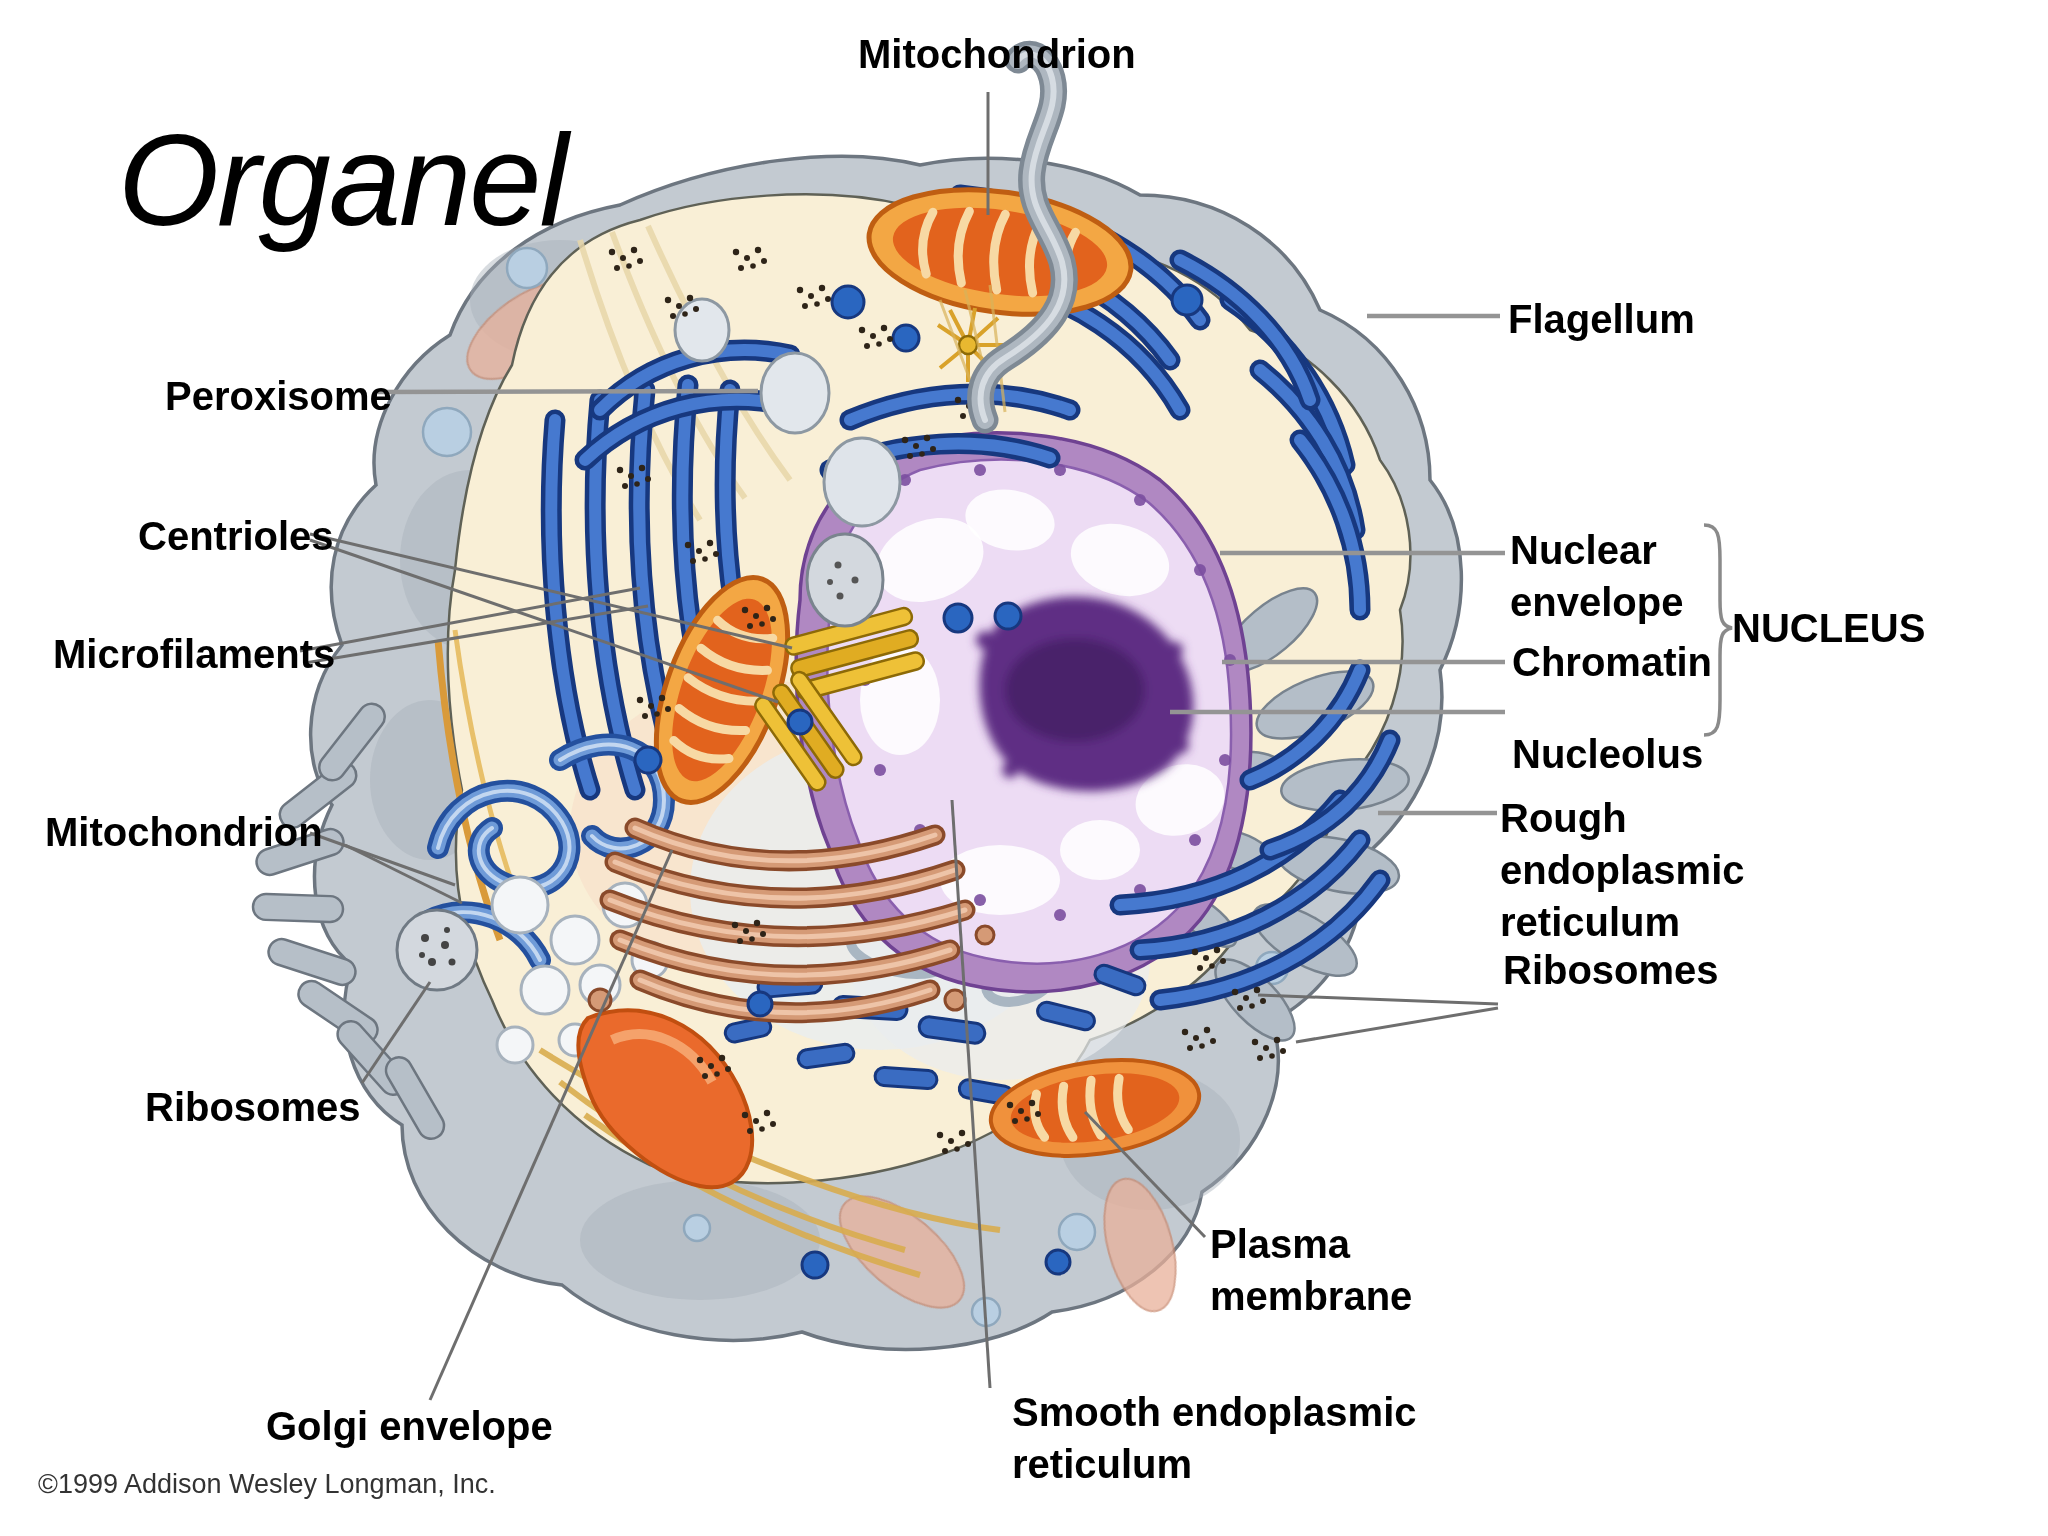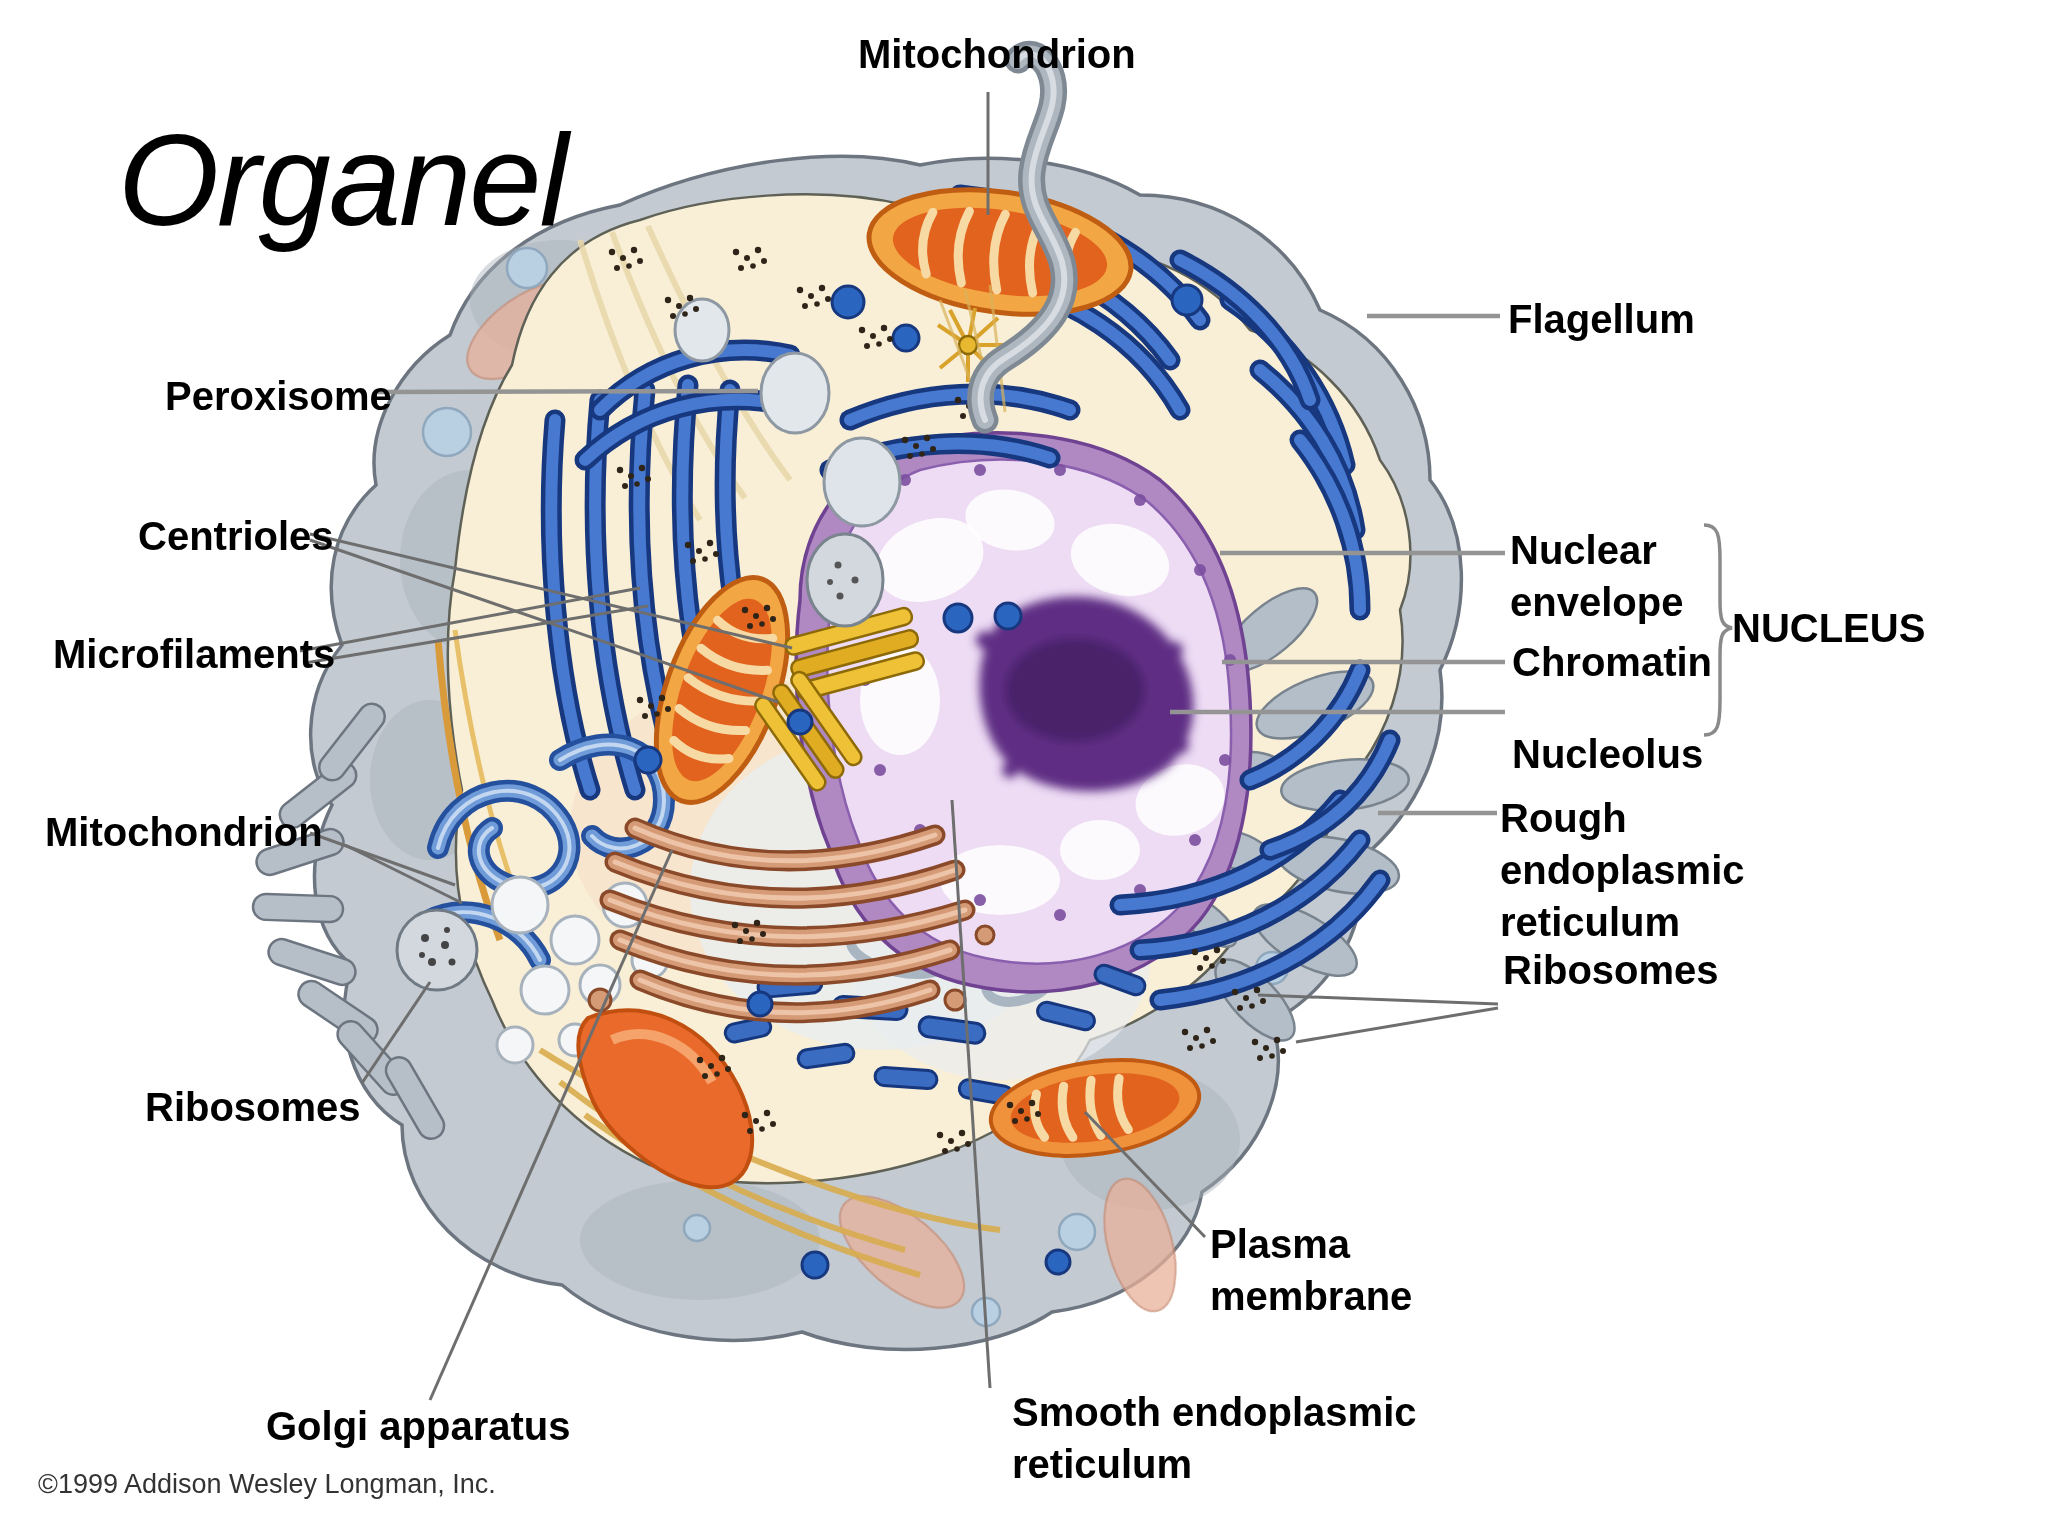--- a/index.html
+++ b/index.html
@@ -475,21 +475,21 @@
 
 <div id="title" style="left:118px; top:112px;font-style:italic;">Organel</div>
 
 <div class="lbl" style="left:858px;  top:28px;">Mitochondrion</div>
 <div class="lbl" style="left:1508px; top:293px;">Flagellum</div>
 <div class="lbl" style="left:165px;  top:370px;">Peroxisome</div>
 <div class="lbl" style="left:138px;  top:510px;">Centrioles</div>
 <div class="lbl" style="left:38px;   top:628px;margin-left:15px;">Microfilaments</div>
 <div class="lbl" style="left:45px;   top:806px;">Mitochondrion</div>
 <div class="lbl" style="left:145px;  top:1081px;">Ribosomes</div>
-<div class="lbl" style="left:266px;  top:1400px;">Golgi apparatus</div>
+<div class="lbl" style="left:266px;  top:1400px;">Golgi envelope</div>
 <div class="lbl" style="left:1012px; top:1386px;">Smooth endoplasmic
 reticulum</div>
 <div class="lbl" style="left:1210px; top:1218px;">Plasma
 membrane</div>
 <div class="lbl" style="left:1510px; top:524px;">Nuclear
 envelope</div>
 <div class="lbl" style="left:1512px; top:636px;">Chromatin</div>
 <div class="lbl" style="left:1512px; top:695px;margin-top:33px;">Nucleolus</div>
 <div class="lbl" style="left:1732px; top:602px;">NUCLEUS</div>
 <div class="lbl" style="left:1500px; top:792px;">Rough

